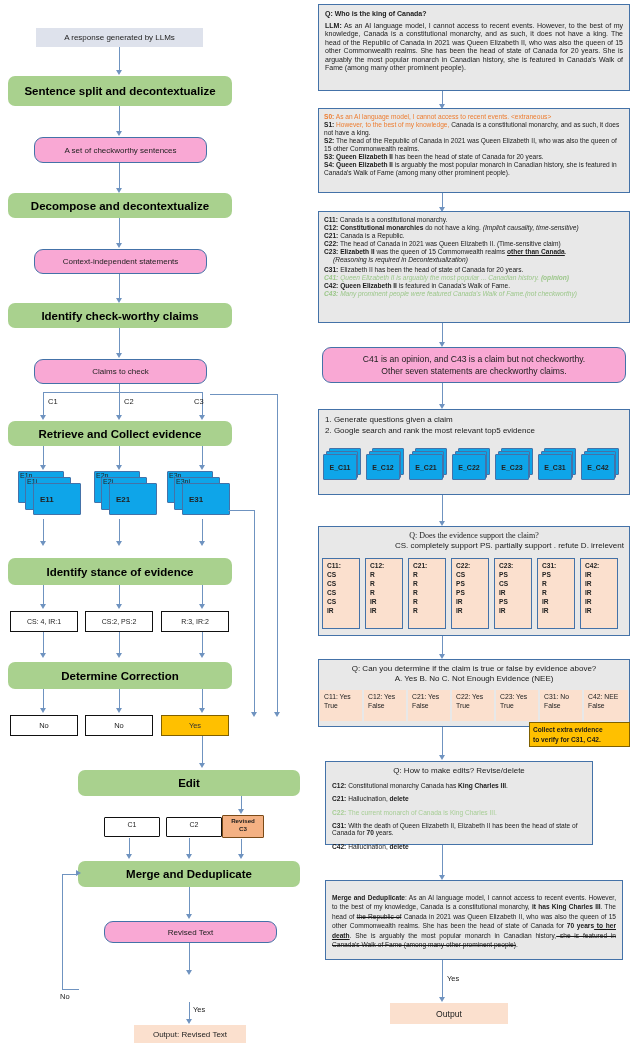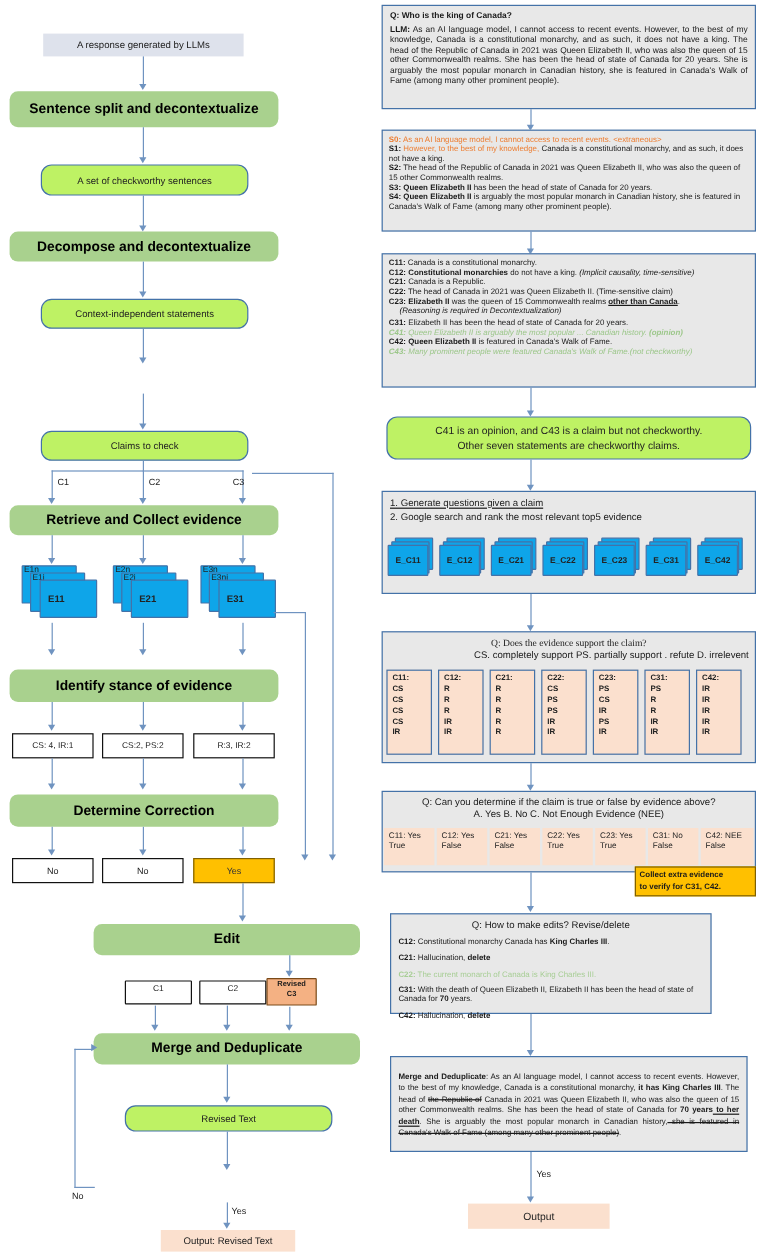--- a/index.html
+++ b/index.html
@@ -21,21 +21,21 @@
     background:#A9D18E; border-radius:7px;
     display:flex; align-items:center; justify-content:center;
     font-weight:bold; color:#000; text-align:center;
   }
   .blueband {
     background:#8FB4DA; border-radius:7px;
     display:flex; align-items:center; justify-content:center;
     font-weight:bold; color:#000; text-align:center;
   }
   .roundbox {
-    background:#bef264; border:1px solid #4472a8; border-radius:9px;
+    background:#f9a8d4; border:1px solid #4472a8; border-radius:9px;
     display:flex; align-items:center; justify-content:center;
     text-align:right; color:#222;
   }
   .sharpbox {
     background:#fff; border:1px solid #111;
     display:flex; align-items:center; justify-content:center;
     text-align:center; color:#222;
   }
   .yellowbox {
     background:#FFC000; border:1px solid #806000;
@@ -152,20 +152,23 @@
   </div>
   <div class="vline" style="left:119px; top:218px; height:26px;"></div>
   <div class="arrowdown" style="left:116px; top:243px;"></div>
 
   <div class="abs roundbox t8" style="left:34px; top:249px; width:173px; height:25px;">
     <span>Context-independent statements</span>
   </div>
   <div class="vline" style="left:119px; top:274px; height:25px;"></div>
   <div class="arrowdown" style="left:116px; top:298px;"></div>
 
+  <div class="abs green" style="left:8px; top:303px; width:224px; height:25px; font-size:11.5px;">
+    <span>Identify check-worthy claims</span>
+  </div>
   <div class="vline" style="left:119px; top:328px; height:26px;"></div>
   <div class="arrowdown" style="left:116px; top:353px;"></div>
 
   <div class="abs roundbox t8" style="left:34px; top:359px; width:173px; height:25px;">
     <span>Claims to check</span>
   </div>
 
   <div class="hline" style="left:43px; top:392px; width:160px;"></div>
   <div class="vline" style="left:119px; top:384px; height:9px;"></div>
   <div class="vline" style="left:43px; top:392px; height:24px;"></div>
@@ -410,21 +413,21 @@
   <div class="arrowdown" style="left:439px; top:342px;"></div>
 
   <div class="abs roundbox" style="left:322px; top:347px; width:304px; height:36px; flex-direction:column; font-size:8.6px; line-height:1.45;">
     <span>C41 is an opinion, and C43 is a claim but not checkworthy.</span>
     <span>Other seven statements are checkworthy claims.</span>
   </div>
   <div class="vline" style="left:442px; top:383px; height:22px;"></div>
   <div class="arrowdown" style="left:439px; top:404px;"></div>
 
   <div class="abs greybox" style="left:318px; top:409px; width:312px; height:86px; padding:5px 6px;">
-    <p class="t8" style="margin:0 0 2px 0;text-decoration:underline;">1. Generate questions given a claim</p>
+    <p class="t8" style="margin:0 0 2px 0;">1. Generate questions given a claim</p>
     <p class="t8" style="margin:0;">2. Google search and rank the most relevant top5 evidence</p>
   </div>
 
   <div class="abs" style="left:322px; top:448px; width:304px; height:42px;">
     <div class="estack" style="left:1px; top:0;">
       <div class="ecard" style="left:6px; top:0; width:32px; height:27px;"></div>
       <div class="ecard" style="left:3px; top:3px; width:32px; height:27px;"></div>
       <div class="ecard ecard-front" style="left:0; top:6px; width:34px; height:26px;">
         <span>E_C11</span>
       </div>

